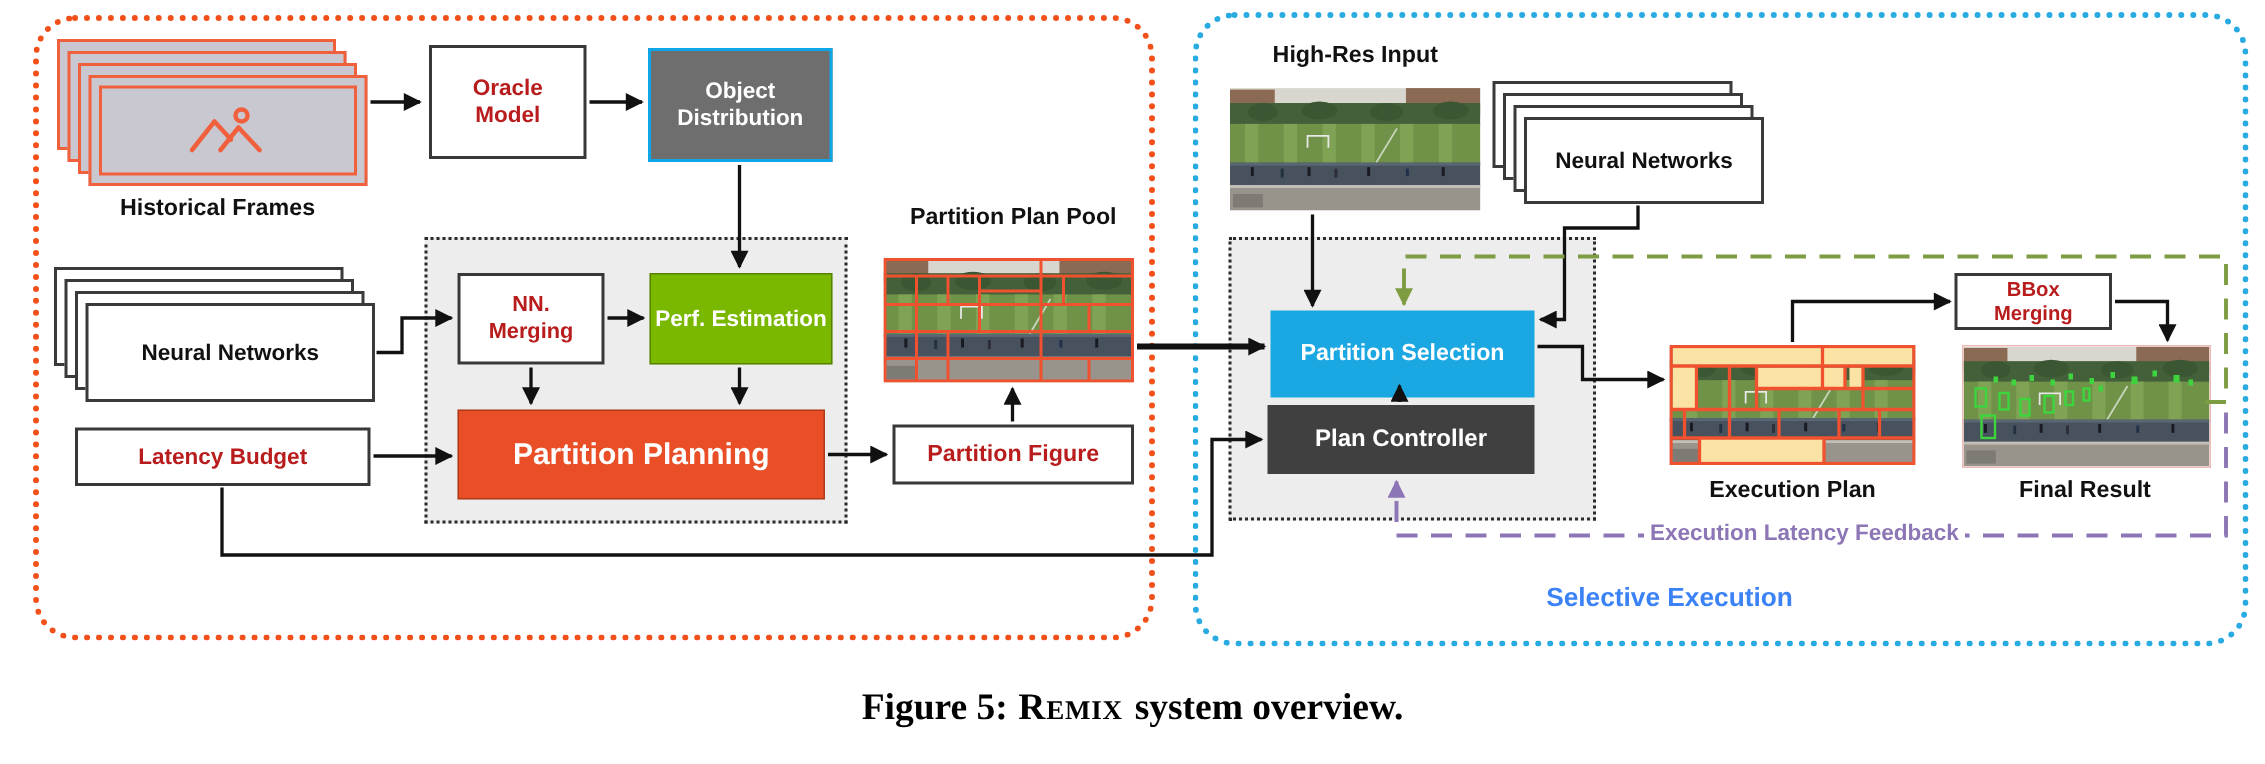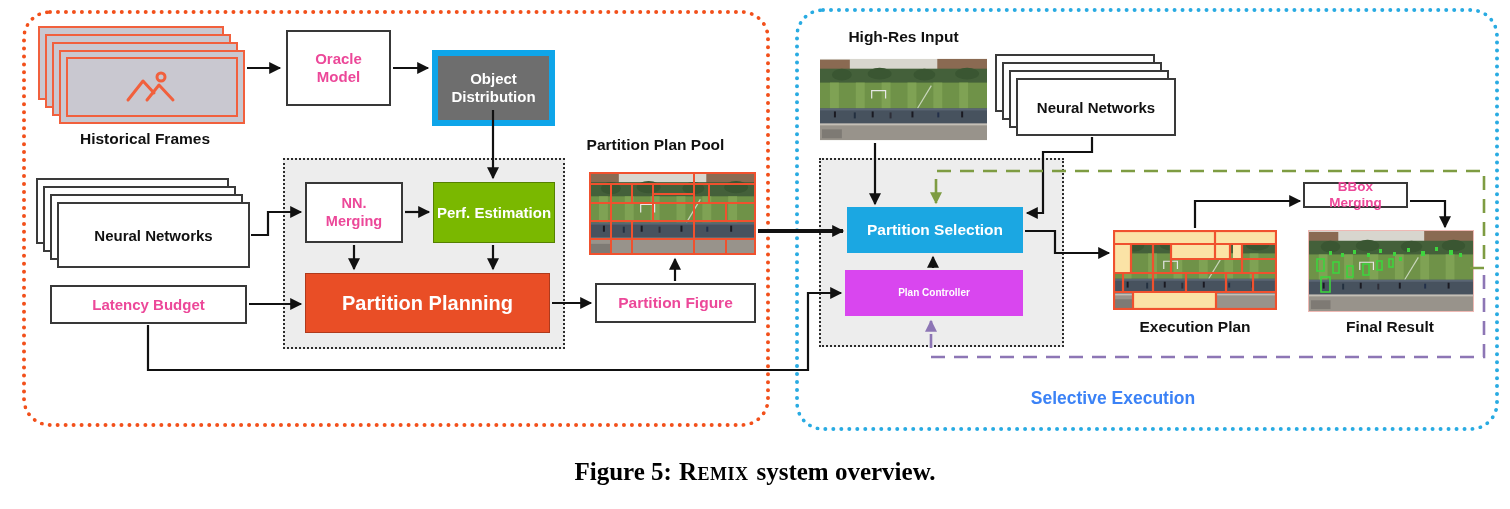--- a/index.html
+++ b/index.html
@@ -3,28 +3,28 @@
 <meta charset="utf-8">
 <style>
   html,body{margin:0;padding:0;background:#fff;}
   .stage{position:relative;width:1510px;height:509px;background:#fff;
          font-family:"Liberation Sans",sans-serif;overflow:hidden;}
   .region{position:absolute;border-radius:28px;z-index:0;background:transparent;}
   .region.orange{border:4px dotted #F2501B;}
   .region.blue{border:4px dotted #29ABE2;}
   .innerbox{position:absolute;background:#EDEDED;border:2px dotted #2b2b2b;z-index:1;}
   .node{position:absolute;display:flex;align-items:center;justify-content:center;
-        text-align:center;font-weight:700;color:#ec4899;line-height:1.2;z-index:2;
+        text-align:center;font-weight:700;color:#b91c1c;line-height:1.2;z-index:2;
         box-sizing:border-box;font-size:15px;}
   .white{background:#fff;border:2px solid #383838;}
-  .gray{background:#6E6E6E;border:6px solid #0ea5e9;color:#fff;margin-top:18px;}
+  .gray{background:#6E6E6E;border:2px solid #0ea5e9;color:#fff;}
   .green{background:#7AB800;border:1px solid rgba(0,0,0,.3);color:#fff;}
   .redorange{background:#E94E26;border:1px solid rgba(0,0,0,.25);color:#fff;font-size:20px;}
   .cyan{background:#1BA7E2;color:#fff;font-size:15.5px;}
-  .yellow{background:#d946ef;color:#fff;font-size:10px;}
+  .yellow{background:#404040;color:#fff;font-size:16px;}
   .stack{position:absolute;z-index:2;padding-left:40px;}
   .layer{position:absolute;background:#fff;border:2px solid #3a3a3a;box-sizing:border-box;
          display:flex;align-items:center;justify-content:center;font-weight:700;font-size:15px;color:#111;}
   .layer.orangeframe{background:#C9C8D0;border:2.5px solid #F1603D;}
   .inner-frame{position:absolute;left:5px;top:5px;right:5px;bottom:5px;border:2px solid #F1603D;
                display:flex;align-items:center;justify-content:center;}
   .caplabel{position:absolute;z-index:3;font-weight:700;color:#111;text-align:center;font-size:15.5px;}
   .imgbox{position:absolute;z-index:2;line-height:0;}
   .overlay{position:absolute;left:0;top:0;z-index:5;pointer-events:none;}
   .sidelabel{position:absolute;z-index:6;font-weight:700;font-size:15px;background:#fff;
@@ -115,21 +115,21 @@
     <div class="layer" style="left:14px;top:16px;width:193px;height:66px;"></div>
     <div class="layer" style="left:21px;top:24px;width:193px;height:66px;">Neural Networks</div>
   </div>
 
   <div class="node white" style="left:50px;top:285px;width:197px;height:39px;">Latency Budget</div>
 
   <div class="node white" style="left:305px;top:182px;width:98px;height:61px;padding:0 18px;font-size:14.5px;">NN. Merging</div>
   <div class="node green" style="left:433px;top:182px;width:122px;height:61px;padding:0 0;">Perf. Estimation</div>
   <div class="node redorange" style="left:305px;top:273px;width:245px;height:60px;">Partition Planning</div>
 
-  <div class="caplabel" style="left:568px;top:136px;width:175px;">Partition Plan Pool</div>
+  <div class="caplabel" style="left:588px;top:136px;width:175px;">Partition Plan Pool</div>
   <div class="imgbox" style="left:589px;top:172px;">
     <svg width="167" height="83" viewBox="0 0 167 83">
       <use href="#field" x="0" y="0" width="167" height="83"></use>
       <g stroke="#F0512E" stroke-width="2" fill="none">
         <rect x="1" y="1" width="165" height="81"></rect>
         <path d="M1,12 H166 M1,31 H166 M1,49 H166 M1,67 H166"></path>
         <path d="M105,1 V82"></path>
         <path d="M22,12 V82"></path>
         <path d="M43,12 V31 M43,49 V82"></path>
         <path d="M64,12 V49"></path>
@@ -149,24 +149,24 @@
       </svg>
   </div>
 
   <div class="stack" style="left:995px;top:54px;width:182px;height:83px;">
     <div class="layer" style="left:0;top:0;width:160px;height:58px;"></div>
     <div class="layer" style="left:7px;top:8px;width:160px;height:58px;"></div>
     <div class="layer" style="left:14px;top:16px;width:160px;height:58px;"></div>
     <div class="layer" style="left:21px;top:24px;width:160px;height:58px;">Neural Networks</div>
   </div>
 
-  <div class="node cyan" style="left:847px;top:207px;width:176px;height:46px;">Partition Selection</div>
+  <div class="node cyan" style="left:847px;top:207px;width:176px;height:58px;">Partition Selection</div>
   <div class="node yellow" style="left:845px;top:270px;width:178px;height:46px;">Plan Controller</div>
 
-  <div class="node white" style="left:1303px;top:182px;width:105px;height:26px;padding:0 20px;font-size:13.5px;">BBox Merging</div>
+  <div class="node white" style="left:1303px;top:182px;width:105px;height:38px;padding:0 20px;font-size:13.5px;">BBox Merging</div>
 
   <div class="imgbox" style="left:1113px;top:230px;">
     <svg width="164" height="80" viewBox="0 0 164 80">
       <use href="#field" x="0" y="0" width="164" height="80"></use>
       <g fill="#FBE3A6" stroke="none">
         <rect x="2" y="2" width="99" height="12"></rect>
           <rect x="103" y="2" width="59" height="12"></rect>
         <rect x="2" y="14" width="16" height="29"></rect>
           <rect x="58" y="15" width="44" height="14"></rect>
         <rect x="103" y="15" width="14" height="14"></rect>
@@ -208,20 +208,21 @@
         <rect x="38" y="35" width="6" height="11"></rect>
           <rect x="54" y="33" width="6" height="11"></rect>
         <rect x="68" y="30" width="5" height="9"></rect>
           <rect x="12" y="46" width="9" height="15"></rect>
         <rect x="80" y="28" width="4" height="8"></rect>
       </g>
     </svg>
   </div>
   <div class="caplabel" style="left:1308px;top:318px;width:164px;">Final Result</div>
 
+  <div class="sidelabel" style="left:1096px;top:347px;color:#8D76B5;">Execution Latency Feedback</div>
 
   <div class="regionlabel" style="left:1000px;top:388px;width:226px;color:#3b82f6;">Selective Execution</div>
 
   <svg class="overlay" width="1510" height="450" viewBox="0 0 1510 450">
     <g stroke="#111" stroke-width="2.2" fill="none">
       <path d="M247,68 L280,68" marker-end="url(#arrB)"></path>
       <path d="M393,68 L428,68" marker-end="url(#arrB)"></path>
       <path d="M493,110 L493,178" marker-end="url(#arrB)"></path>
       <path d="M251,235 L268,235 L268,212 L301,212" marker-end="url(#arrB)"></path>
       <path d="M405,212 L429,212" marker-end="url(#arrB)"></path>

